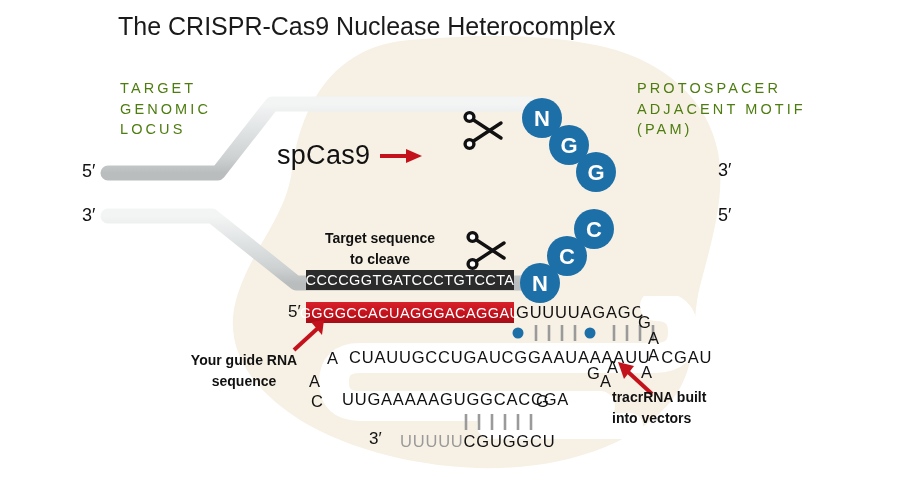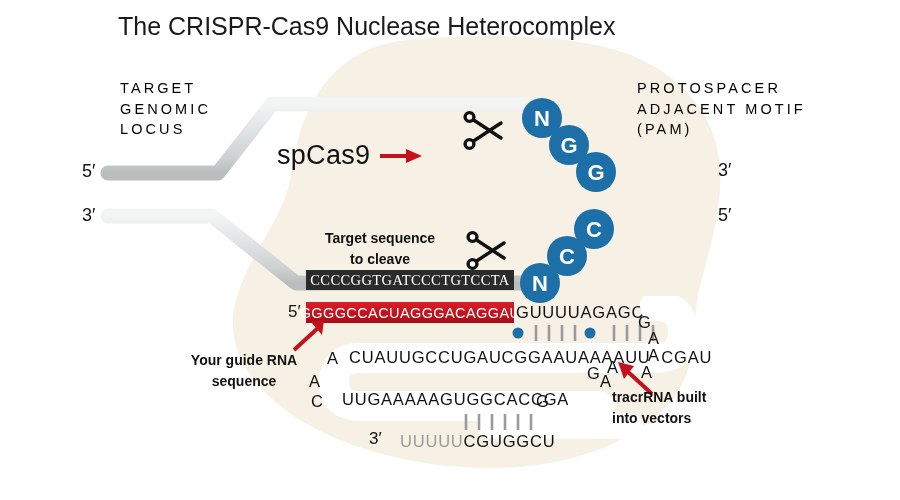--- a/index.html
+++ b/index.html
@@ -10,21 +10,21 @@
   .abs{position:absolute;}
 
   
   #blob{left:0;top:0;width:900px;height:500px;}
 
   
   #title{left:118px;top:12px;font-size:25px;font-weight:400;letter-spacing:0px;
          color:#1a1a1a;white-space:nowrap;}
 
   
-  .capslabel{font-size:14.5px;letter-spacing:3.1px;line-height:20.5px;color:#000000;
+  .capslabel{font-size:14.5px;letter-spacing:3.1px;line-height:20.5px;color:#4d7c0f;
              font-weight:400;white-space:pre;}
   #lbl-target{left:120px;top:78px;}
   #lbl-pam{left:637px;top:78px;}
 
   
   .prime{font-size:18px;color:#111;font-weight:400;}
   #p5-left{left:82px;top:161px;}
   #p3-left{left:82px;top:205px;}
   #p3-right{left:718px;top:160px;}
   #p5-right{left:718px;top:205px;}
@@ -37,21 +37,21 @@
   
   .callout{font-weight:bold;font-size:14px;line-height:21px;color:#111;}
   #co-cleave{left:305px;top:228px;text-align:center;width:150px;}
   #co-guide{left:168px;top:350px;text-align:center;width:152px;}
   #co-tracr{left:612px;top:387px;text-align:left;width:180px;}
 
   
   #darkbar{left:306px;top:270px;width:208px;height:20px;background:#2b2b2b;
            color:#fff;font-size:14.5px;letter-spacing:.4px;
            display:flex;align-items:center;justify-content:center;
-           font-family:Liberation Serif, serif;}
+           font-family:Liberation Sans, sans-serif;}
   #redbar{left:306px;top:302px;width:208px;height:21px;
           background:linear-gradient(180deg,#d7202a 0%,#c3121c 55%,#a50d16 100%);
           color:#fff;font-size:14.5px;letter-spacing:.4px;
           display:flex;align-items:center;justify-content:center;}
 
   
   .rna{font-size:16.5px;color:#111;letter-spacing:.8px;white-space:pre;}
   .rna-gray{color:#9a9a9a;}
   #rna-top{left:516px;top:303px;}
   #rna-mid{left:349px;top:348px;}

